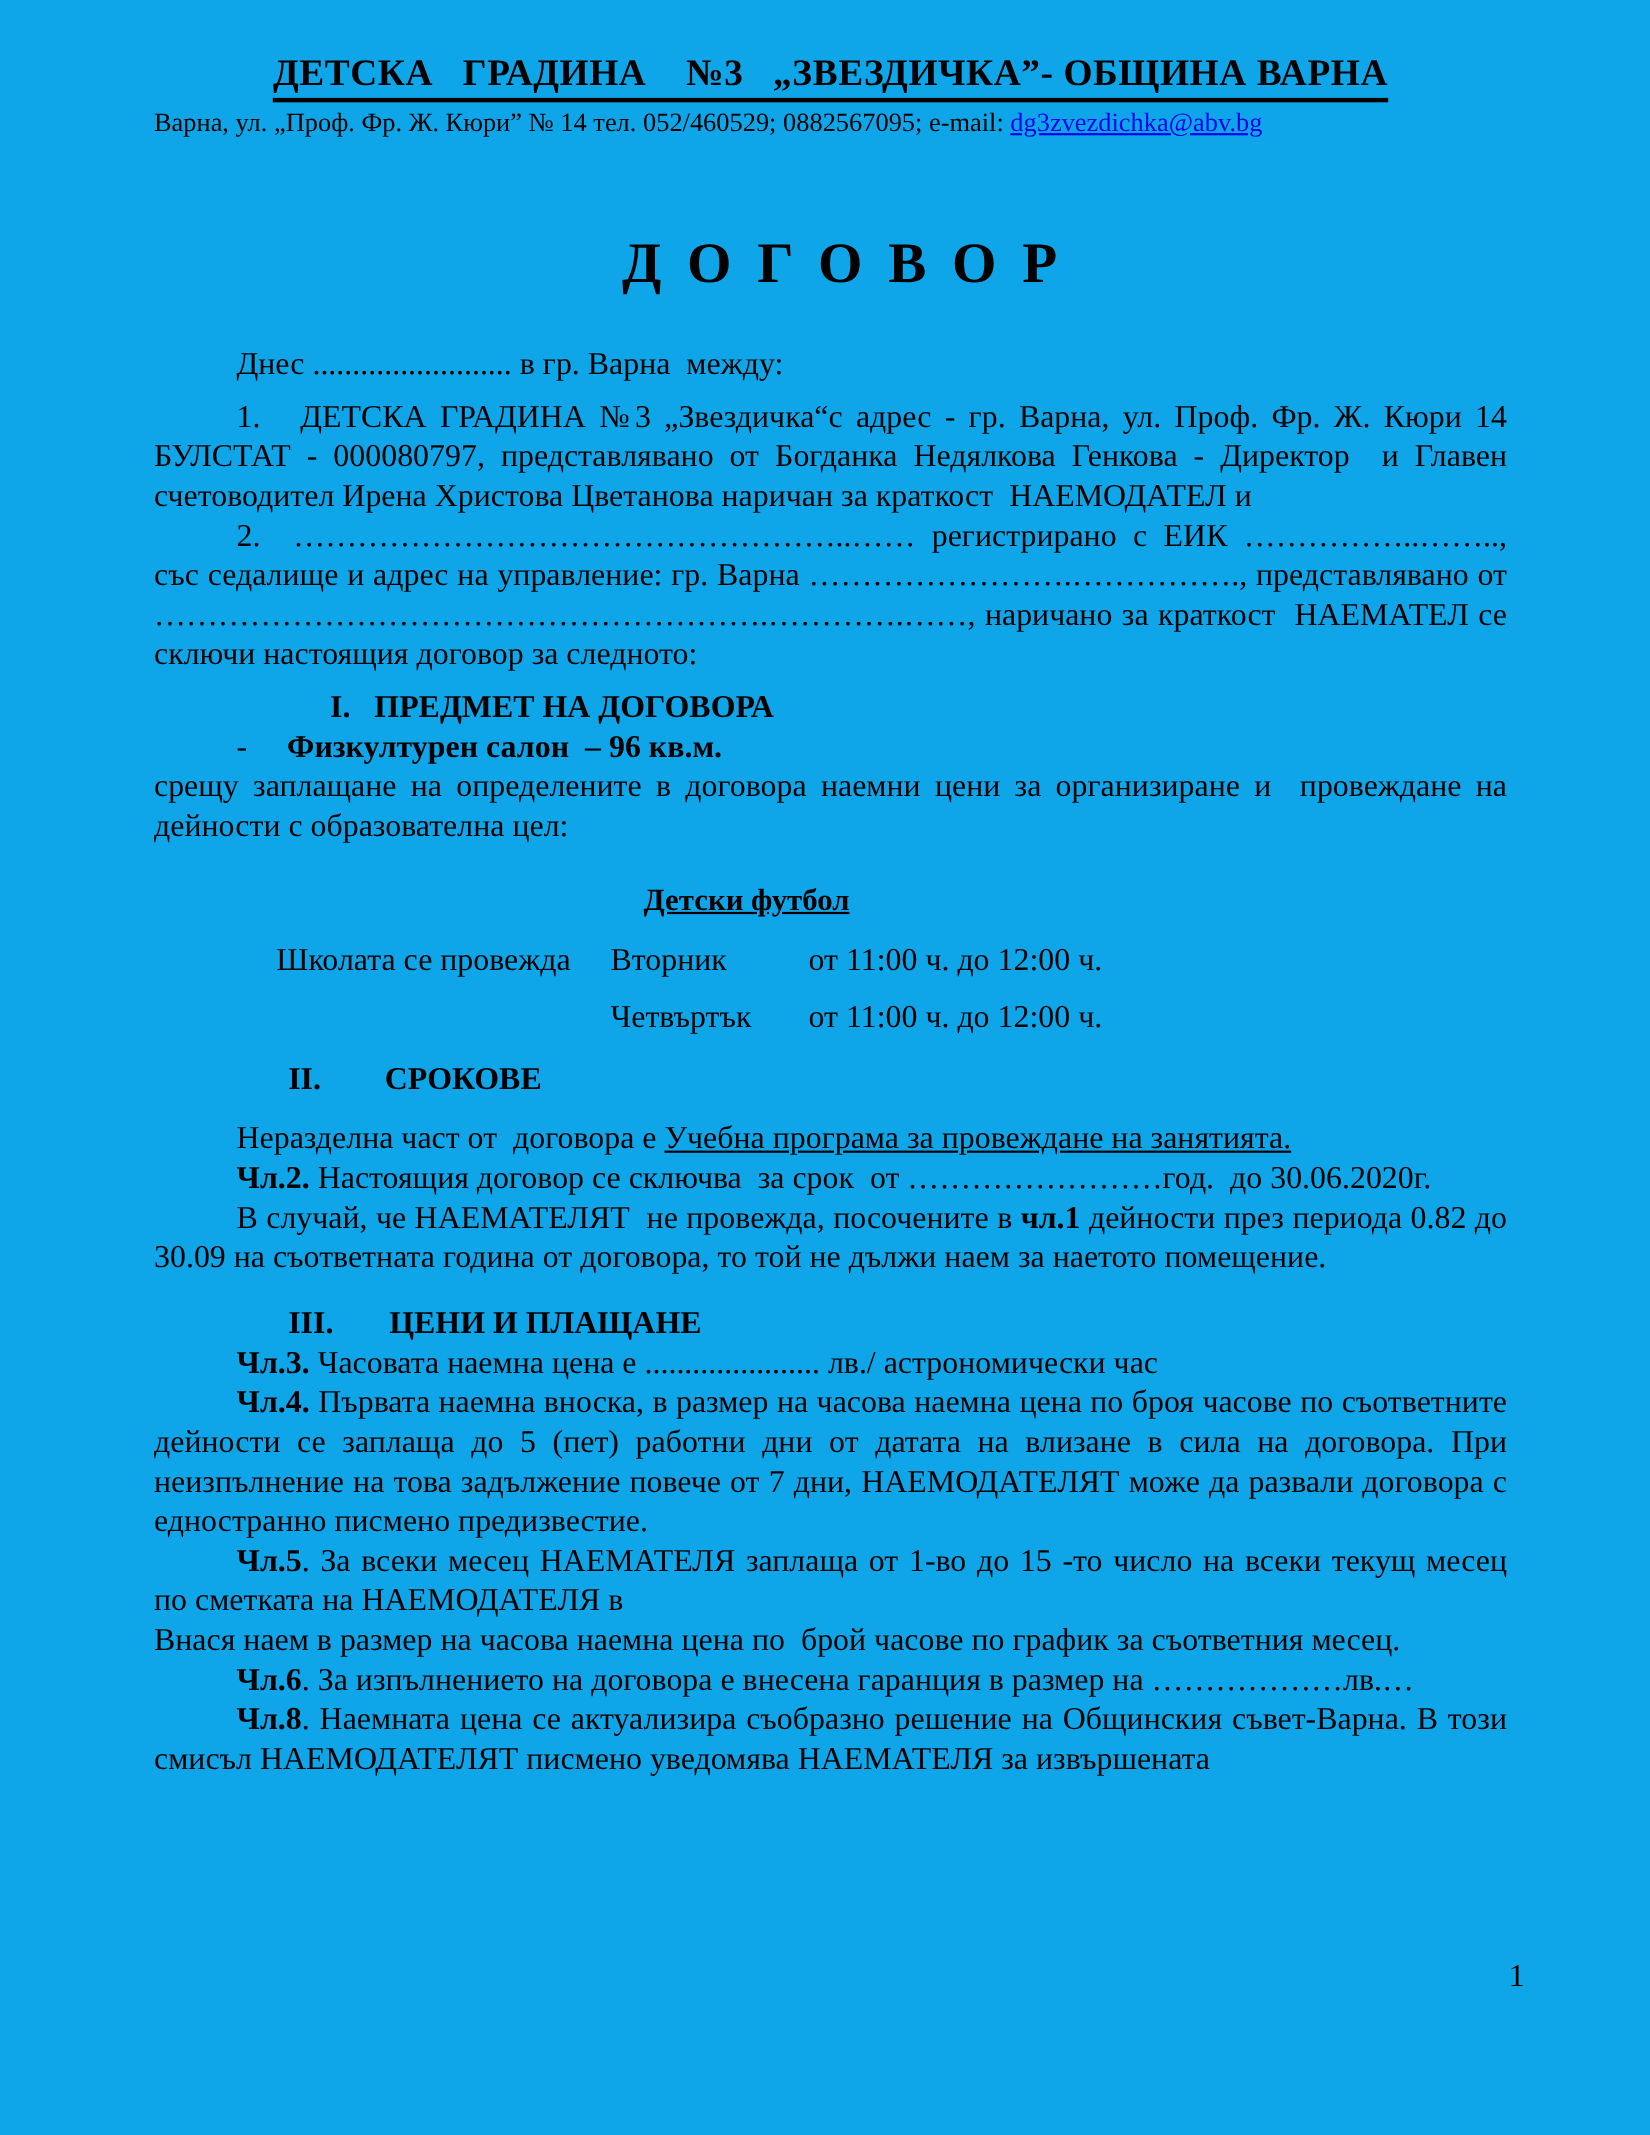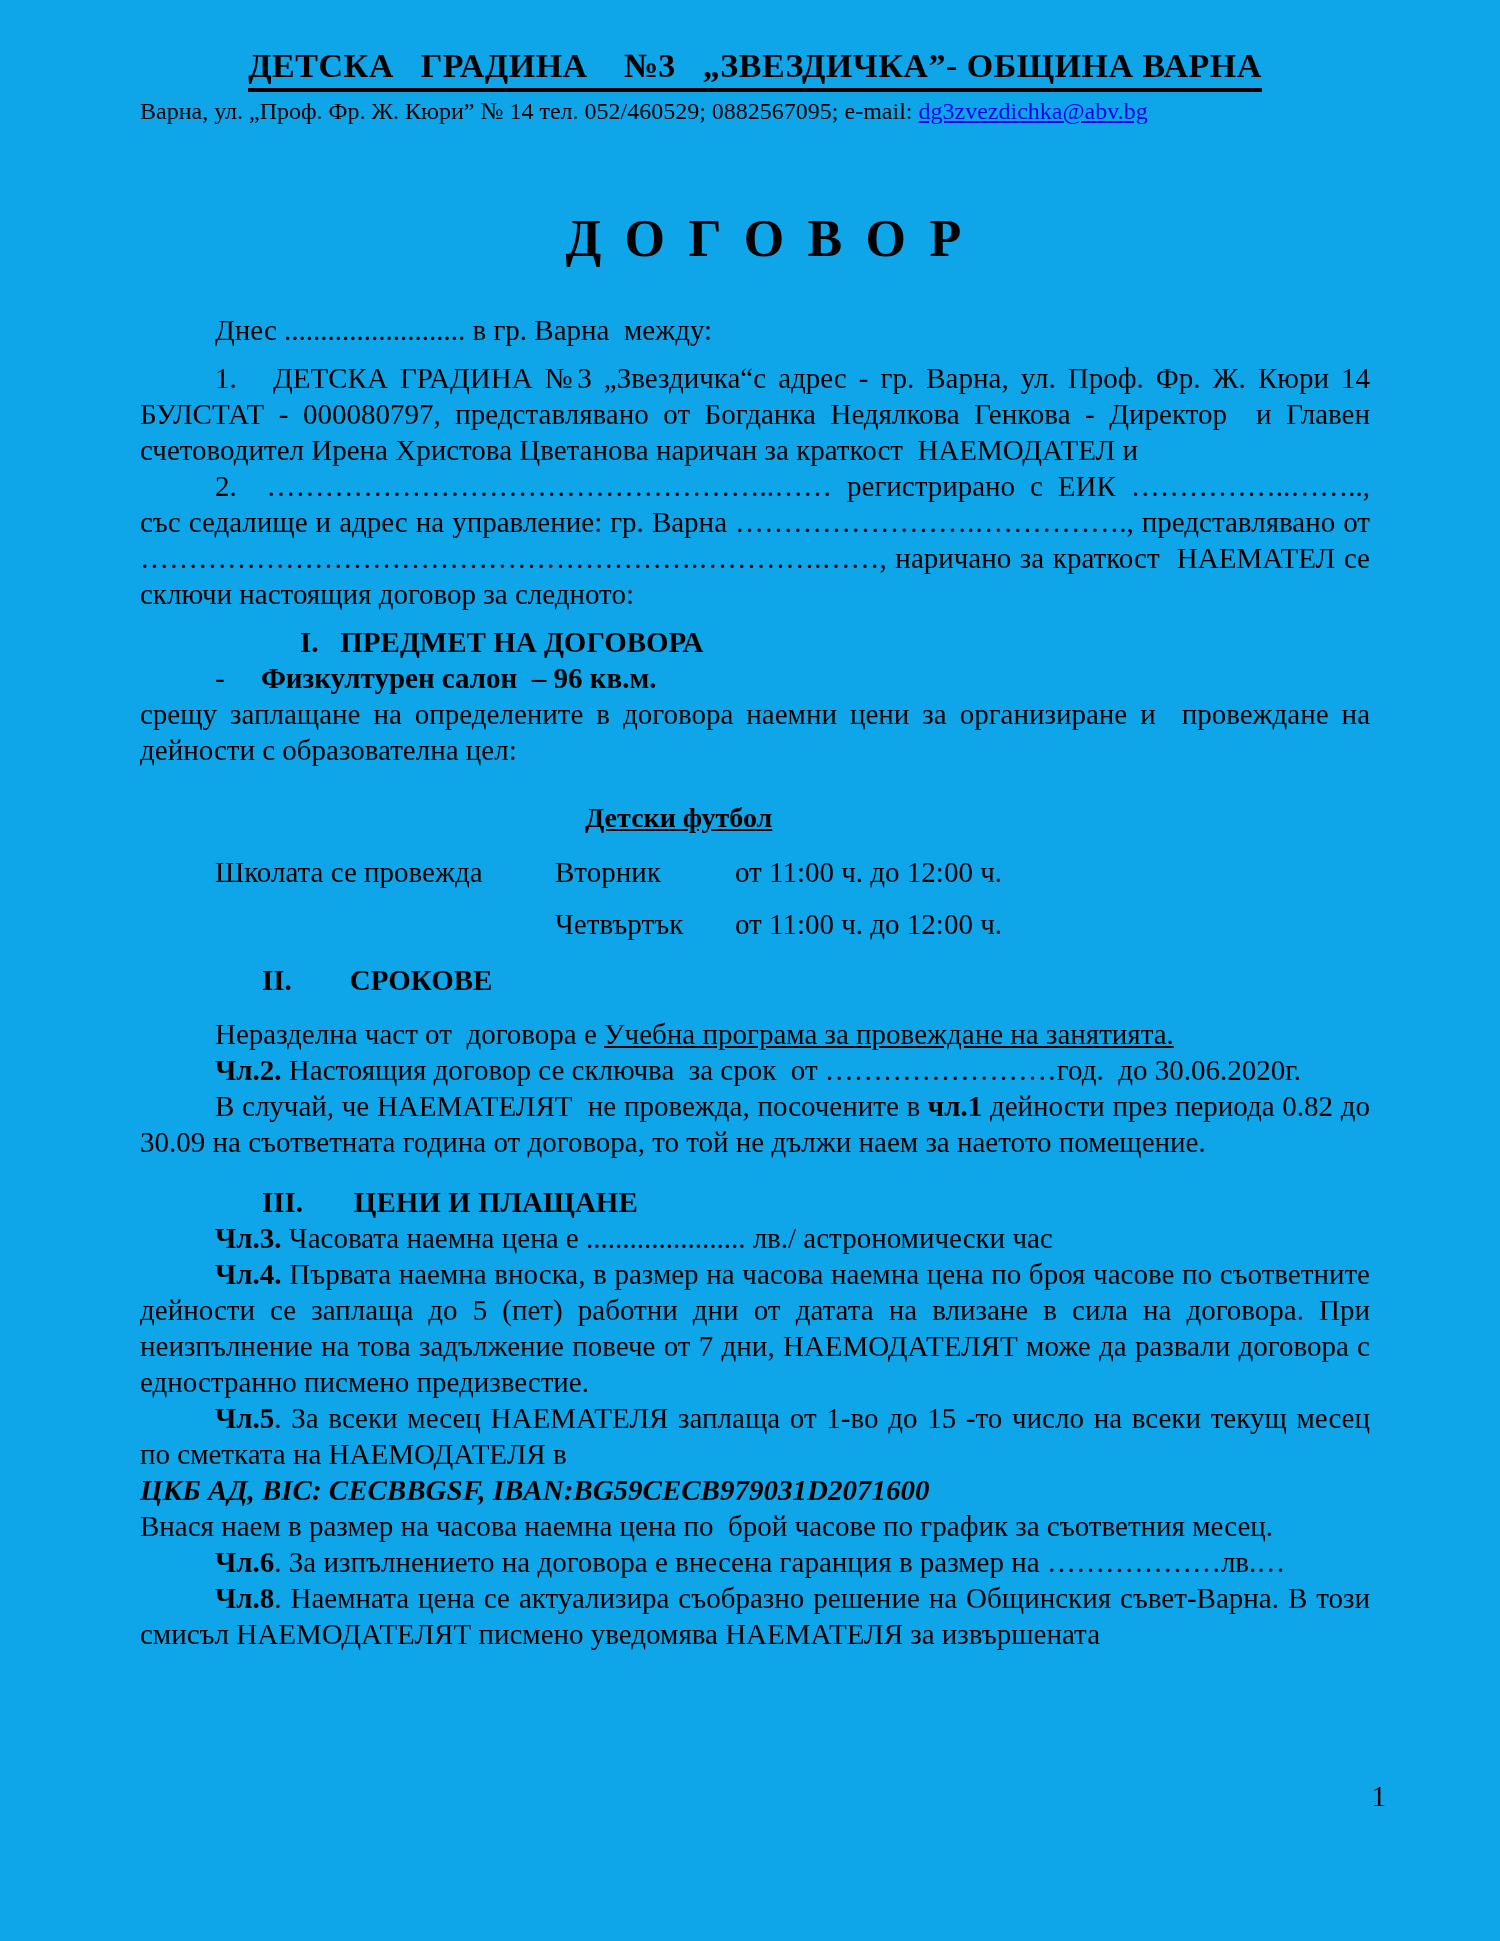--- a/index.html
+++ b/index.html
@@ -41,21 +41,21 @@
   .u{text-decoration:underline;}
   .bi{font-weight:bold;font-style:italic;}
   .heading{font-weight:bold;margin-left:122px;}
   .heading-one{font-weight:bold;margin-left:160px;}
   .subtitle{
     font-weight:bold;font-size:28px;line-height:40px;
     text-decoration:underline;
     width:fit-content;margin-left:445px;
   }
   .sched{margin-left:75px;}
-  .sched-label{display:inline-block;width:340px;}
+  .sched-label{display:inline-block;width:340px;text-align:center;}
   .sched-day{display:inline-block;width:180px;}
   .mt12{margin-top:12px;} .mt16{margin-top:16px;} .mt18{margin-top:18px;}
   .mt20{margin-top:20px;} .mt24{margin-top:24px;} .mt30{margin-top:30px;}
   .mt46{margin-top:46px;}
   .page-number{position:absolute;top:1778px;right:114px;font-size:29px;}
 </style>
 </head>
 <body>
 
 <div class="page">
@@ -77,21 +77,20 @@
       <p class="p mt16 sched"><span class="sched-label">Школата се провежда</span><span class="sched-day">Вторник</span><span class="sched-time">от 11:00 ч. до 12:00 ч.</span></p>
       <p class="p mt16 sched"><span class="sched-label"></span><span class="sched-day">Четвъртък</span><span class="sched-time">от 11:00 ч. до 12:00 ч.</span></p>
       <p class="p heading mt20"><span class="b">II.&nbsp;&nbsp;&nbsp;&nbsp;&nbsp;&nbsp;&nbsp; СРОКОВЕ</span></p>
       <p class="p indent mt18"><span>Неразделна част от&nbsp; договора е </span><span class="u">Учебна програма за провеждане на занятията.</span></p>
       <p class="p indent j"><span class="b">Чл.2.</span><span> Настоящия договор се сключва&nbsp; за срок&nbsp; от ……………………год.&nbsp; до 30.06.2020г.</span></p>
       <p class="p indent j"><span>В случай, че НАЕМАТЕЛЯТ&nbsp; не провежда, посочените в </span><span class="b">чл.1</span><span> дейности през периода 0.82 до 30.09 на съответната година от договора, то той не дължи наем за наетото помещение.</span></p>
       <p class="p heading mt24"><span class="b">III.&nbsp;&nbsp;&nbsp;&nbsp;&nbsp;&nbsp; ЦЕНИ И ПЛАЩАНЕ</span></p>
       <p class="p indent"><span class="b">Чл.3.</span><span> Часовата наемна цена е ...................... лв./ астрономически час</span></p>
       <p class="p indent j"><span class="b">Чл.4.</span><span> Първата наемна вноска, в размер на часова наемна цена по броя часове по съответните дейности се заплаща до 5 (пет) работни дни от датата на влизане в сила на договора. При неизпълнение на това задължение повече от 7 дни, НАЕМОДАТЕЛЯТ може да развали договора с едностранно писмено предизвестие.</span></p>
       <p class="p indent j"><span class="b">Чл.5</span><span>. За всеки месец НАЕМАТЕЛЯ заплаща от 1-во до 15 -то число на всеки текущ месец по сметката на НАЕМОДАТЕЛЯ в</span></p>
-      <p class="p bi"><span class="b i">ЦКБ АД, BIC: CECBBGSF, IBAN:BG59CECB979031D2071600</span></p>
       <p class="p j"><span>Внася наем в размер на часова наемна цена по&nbsp; брой часове по график за съответния месец.</span></p>
       <p class="p indent"><span class="b">Чл.6</span><span>. За изпълнението на договора е внесена гаранция в размер на ………………лв.…</span></p>
       <p class="p indent j"><span class="b">Чл.8</span><span>. Наемната цена се актуализира съобразно решение на Общинския съвет-Варна. В този смисъл НАЕМОДАТЕЛЯТ писмено уведомява НАЕМАТЕЛЯ за извършената</span></p>
     </div>
 
   <div class="page-number">1</div>
 
 </div>
 
 </body></html>

